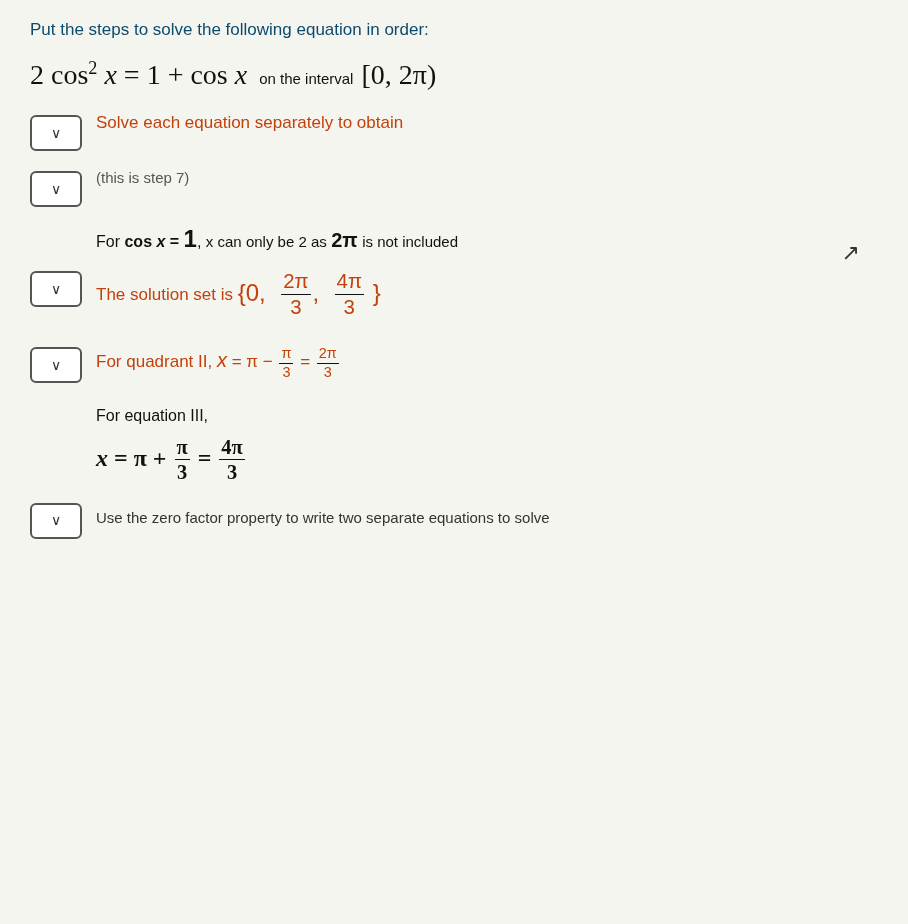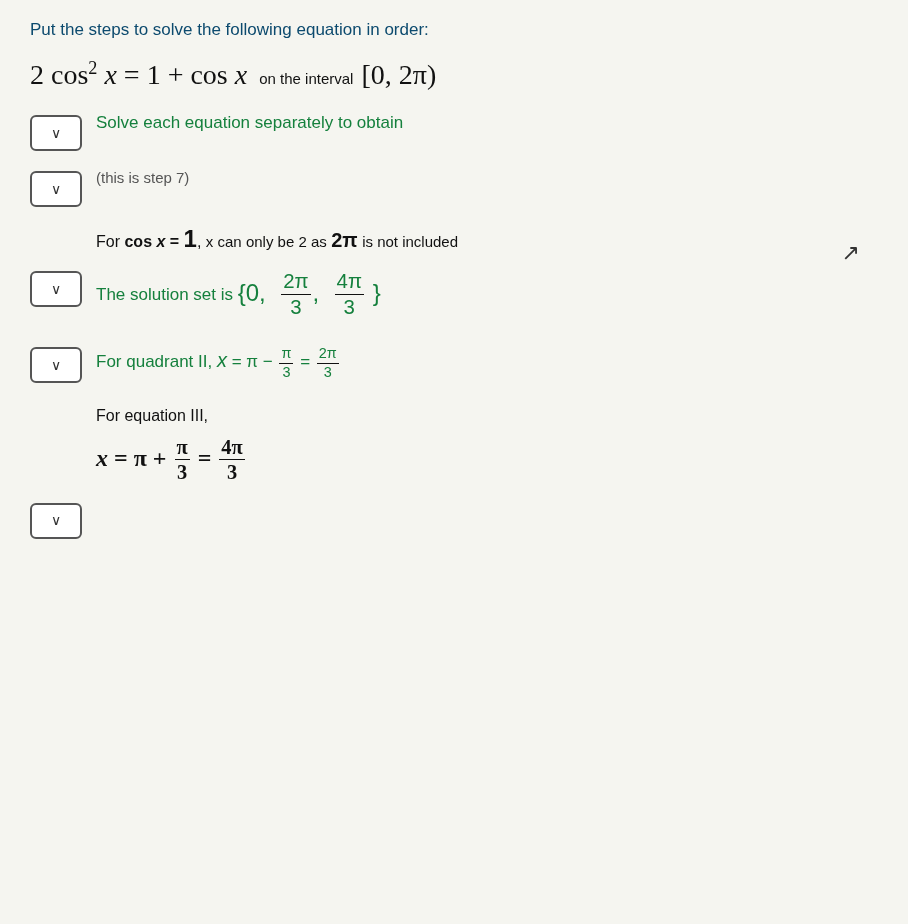--- a/index.html
+++ b/index.html
@@ -52,21 +52,21 @@
     .dropdown-btn .chevron {
       font-size: 14px;
       color: #333;
     }
     .step-content {
       flex: 1;
     }
     .step-text {
       font-family: Arial, sans-serif;
       font-size: 17px;
-      color: #15803d;
+      color: #c2410c;
       margin-bottom: 8px;
     }
     .step-eq {
       font-size: 22px;
       margin-top: 6px;
     }
     .italic { font-style: italic; }
     sup { font-size: 0.65em; vertical-align: super; }
     .fraction {
       display: inline-flex;
@@ -220,15 +220,20 @@
           <span class="num">4π</span>
           <span class="den">3</span>
         </span>
     </div>
   </div>
 
   <div class="step-block" style="margin-top:12px;">
     <div class="dropdown-btn">
       <span class="chevron">∨</span>
     </div>
+    <div class="step-content">
+      <div class="bottom-hint">
+        Use the zero factor property to write two separate equations to solve
+      </div>
+    </div>
   </div>
 
 </div>
 
 </body></html>

